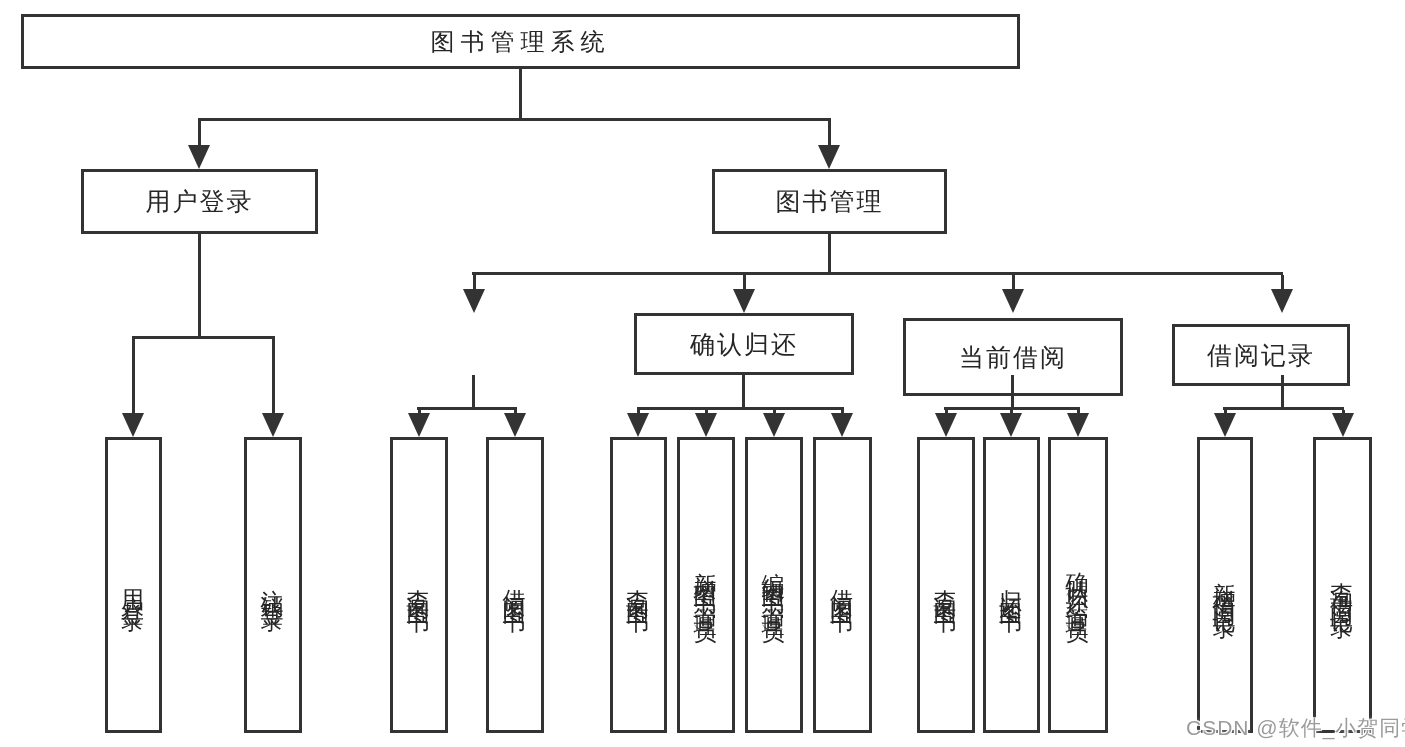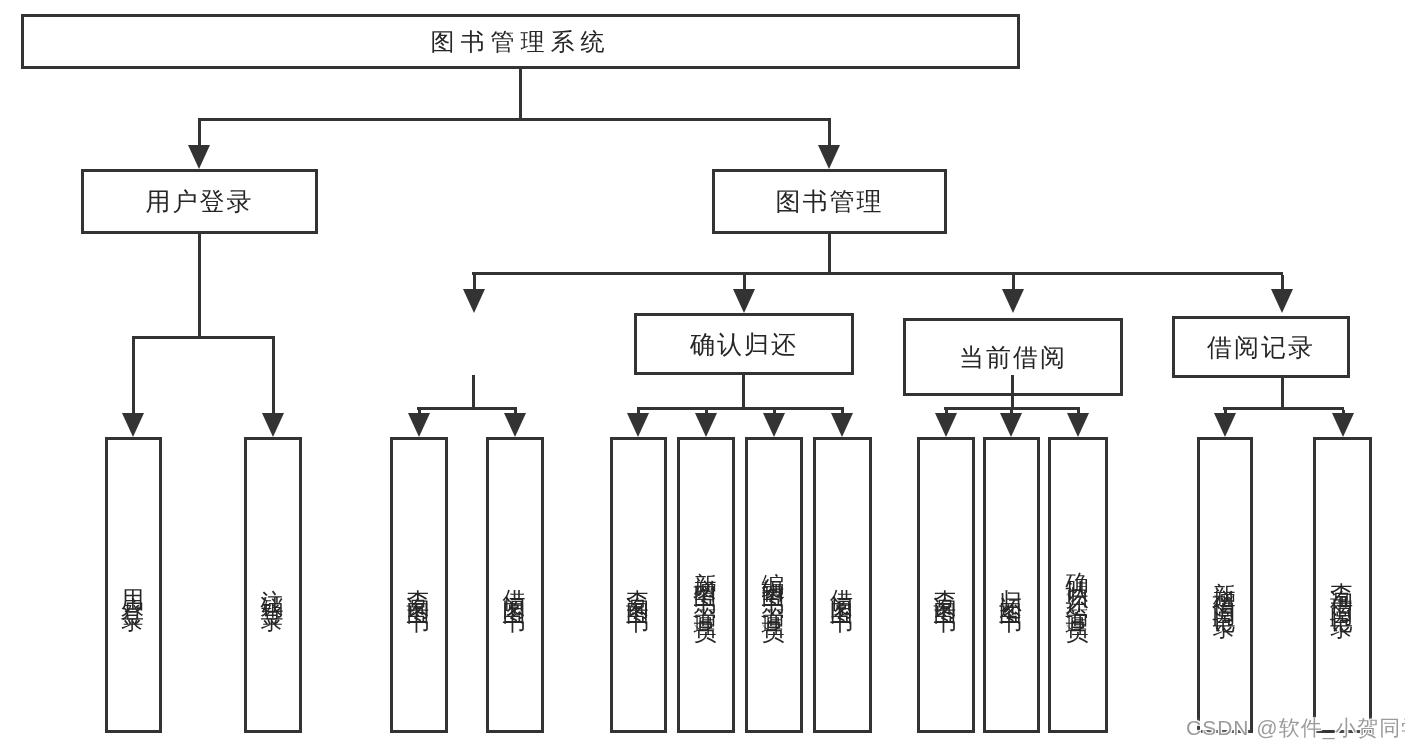--- a/index.html
+++ b/index.html
@@ -92,21 +92,21 @@
   <div class="arrow" style="left:733px;top:275px;height:38px;"></div>
   <div class="arrow" style="left:1002px;top:275px;height:38px;"></div>
   <div class="arrow" style="left:1271px;top:275px;height:38px;"></div>
 
   <div class="box hbox" style="left:634px;top:313px;width:220px;height:62px;">
     <span>确认归还</span>
   </div>
   <div class="box hbox" style="left:903px;top:318px;width:220px;height:78px;">
     <span>当前借阅</span>
   </div>
-  <div class="box hbox" style="left:1172px;top:316px;width:178px;height:62px;">
+  <div class="box hbox" style="left:1172px;top:324px;width:178px;height:62px;">
     <span>借阅记录</span>
   </div>
 
   <div class="vl" style="left:472px;top:375px;height:32px;"></div>
   <div class="hl" style="left:417px;top:407px;width:100px;"></div>
   <div class="arrow" style="left:408px;top:410px;height:27px;"></div>
   <div class="arrow" style="left:504px;top:410px;height:27px;"></div>
 
   <div class="vl" style="left:742px;top:375px;height:32px;"></div>
   <div class="hl" style="left:637px;top:407px;width:207px;"></div>

